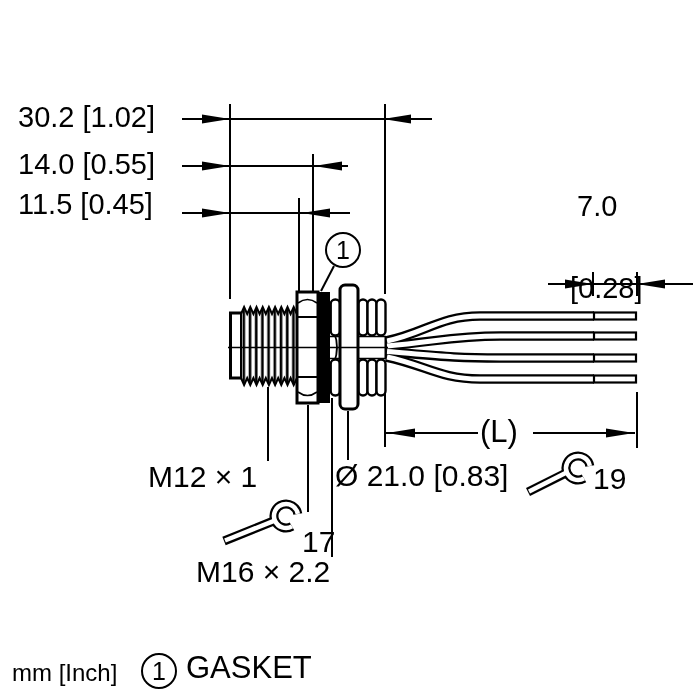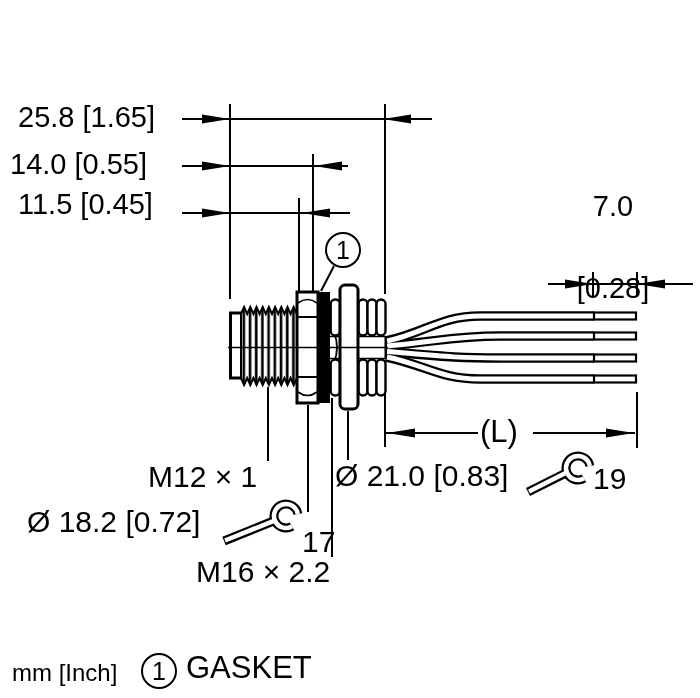--- a/index.html
+++ b/index.html
@@ -3,21 +3,21 @@
 <meta charset="utf-8">
 <style>
   html,body{margin:0;padding:0;background:#fff;}
   #stage{
     position:relative;width:700px;height:698px;background:#fff;overflow:hidden;
     font-family:"Liberation Sans","DejaVu Sans",sans-serif;color:#000;
   }
   .txt{position:absolute;white-space:nowrap;line-height:1;color:#000;}
   .dim{font-size:29px;}
   .lbl{font-size:30px;}
-  .ctr{text-align:center;}
+  .ctr{}
   .balloon{
     position:absolute;width:36px;height:36px;border:2.6px solid #000;border-radius:50%;
     background:#fff;display:flex;align-items:center;justify-content:center;
     font-size:25px;box-sizing:border-box;
   }
   .units{font-size:24px;}
   .legend{font-size:31px;}
   svg{position:absolute;left:0;top:0;}
 </style>
 </head>
@@ -138,31 +138,30 @@
     </g>
 
     <g fill="none">
       <line x1="528" y1="492" x2="567" y2="472.5" stroke="#000" stroke-width="9"></line>
       <path d="M589.82,465.92 A12,12 0 1 0 584,478.39" stroke="#000" stroke-width="9"></path>
       <line x1="529" y1="491.5" x2="566" y2="472.8" stroke="#fff" stroke-width="4.5"></line>
       <path d="M589.82,465.92 A12,12 0 1 0 584,478.39" stroke="#fff" stroke-width="4.5"></path>
     </g>
   </svg>
 
-  <span class="txt dim" style="left:18px;top:103px;">25.8 [1.65]</span>
-  <span class="txt dim" style="left:10px;top:150px;">14.0 [0.55]</span>
+  <span class="txt dim" style="left:18px;top:103px;">30.2 [1.02]</span>
+  <span class="txt dim" style="left:18px;top:150px;">14.0 [0.55]</span>
   <span class="txt dim" style="left:18px;top:190px;">11.5 [0.45]</span>
 
   <span class="txt dim ctr" style="left:577px;top:192px;width:72px;">7.0</span>
   <span class="txt dim ctr" style="left:570px;top:230px;width:86px;margin-top:44px;">[0.28]</span>
 
   <span class="txt" style="left:480px;top:416px;font-size:31px;">(L)</span>
 
   <span class="txt lbl" style="left:148px;top:462px;">M12 × 1</span>
-  <span class="txt lbl" style="left:27px;top:507px;">Ø 18.2 [0.72]</span>
   <span class="txt lbl" style="left:302px;top:527px;">17</span>
   <span class="txt lbl" style="left:196px;top:557px;">M16 × 2.2</span>
   <span class="txt lbl" style="left:335px;top:461px;">Ø 21.0 [0.83]</span>
   <span class="txt lbl" style="left:593px;top:464px;">19</span>
 
   <span class="balloon" style="left:325px;top:232px;">
     <span>1</span>
   </span>
 
   <span class="txt units" style="left:12px;top:661px;">mm [Inch]</span>

